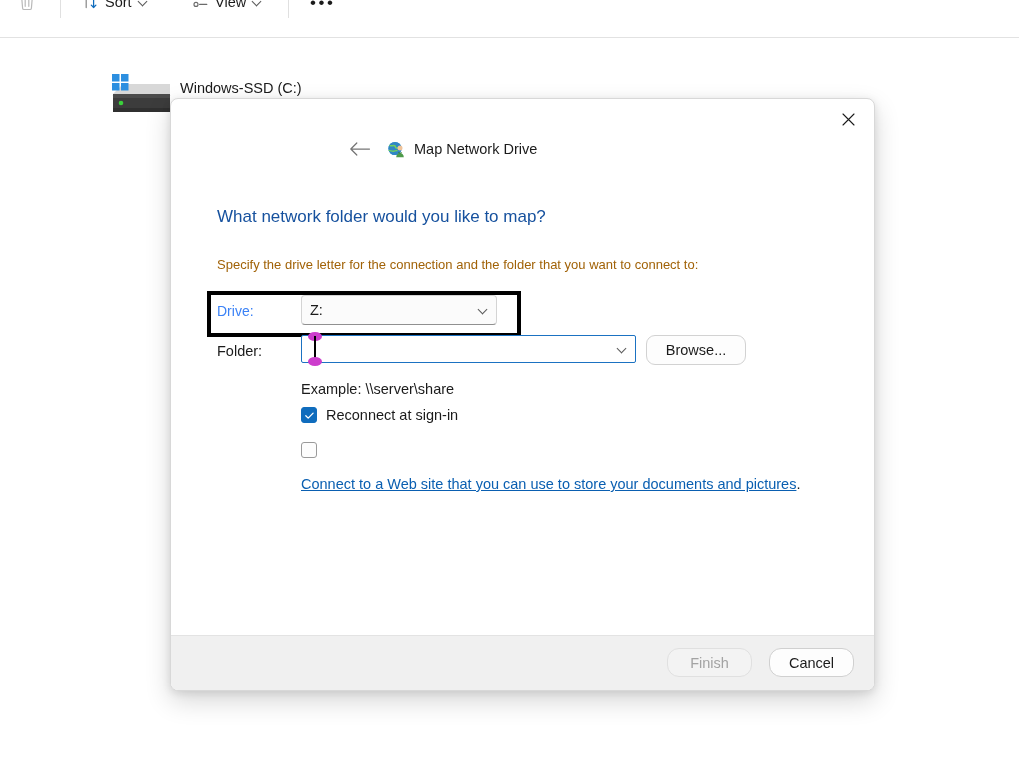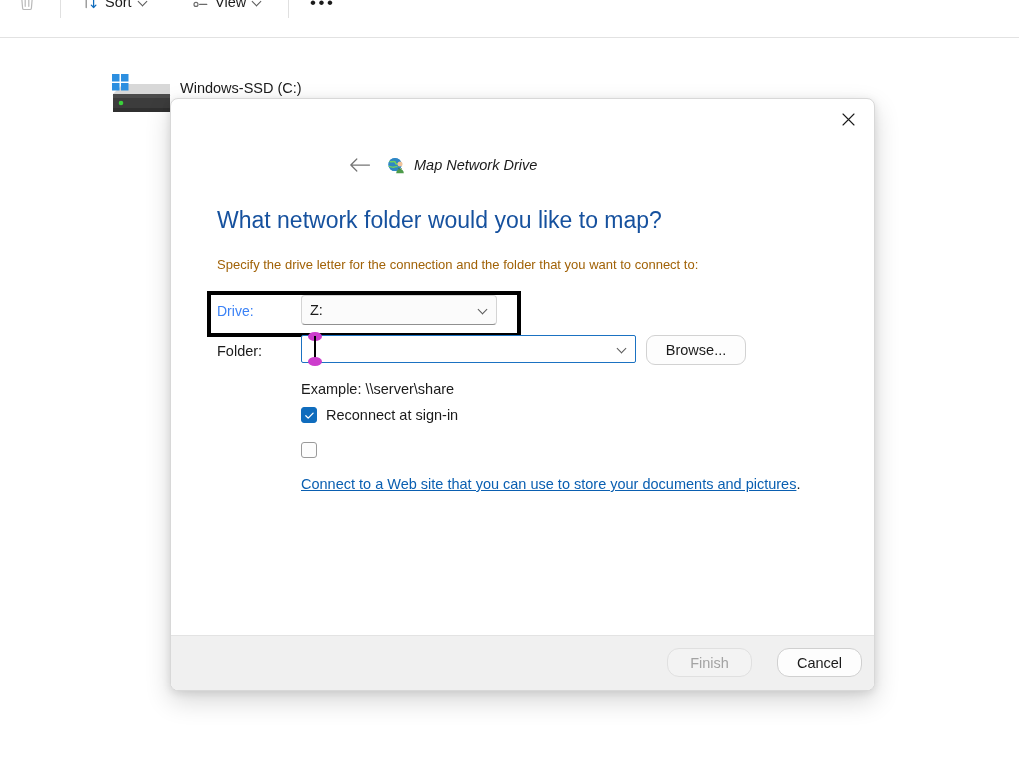--- a/index.html
+++ b/index.html
@@ -122,26 +122,25 @@
     display: flex;
     align-items: center;
     justify-content: center;
     font-size: 15px;
     color: #1b1b1b;
     border-radius: 4px;
   }
   #dialog-header {
     position: absolute;
     left: 0;
-    top: 46px;
+    top: 30px;
     width: 100%;
     height: 40px;
     display: flex;
     align-items: center;
-    font-style: italic;
   }
   #back-button {
     width: 26px;
     height: 26px;
     margin-left: 176px;
     display: flex;
     align-items: center;
     justify-content: center;
     color: #767676;
   }
@@ -164,21 +163,21 @@
     top: 86px;
     right: 0;
     bottom: 55px;
     padding: 0;
   }
 
   #heading {
     position: absolute;
     left: 46px;
     top: 22px;
-    font-size: 23px;
+    font-size: 17px;
     color: #16519e;
     white-space: nowrap;
   }
   #subheading {
     position: absolute;
     left: 46px;
     top: 72px;
     font-size: 13px;
     color: #a16207;
     white-space: nowrap;
@@ -371,21 +370,21 @@
     justify-content: center;
     font-size: 14.5px;
   }
   #finish-button {
     right: 122px;
     background: #f3f3f3;
     border: 1px solid #e0e0e0;
     color: #a3a3a3;
   }
   #cancel-button {
-    right: 12px;
+    right: 20px;
     background: #fdfdfd;
     border: 1px solid #d0d0d0;
     color: #1b1b1b;
   }
 </style>
 </head>
 <body>
 
 <div id="explorer-toolbar">
 

